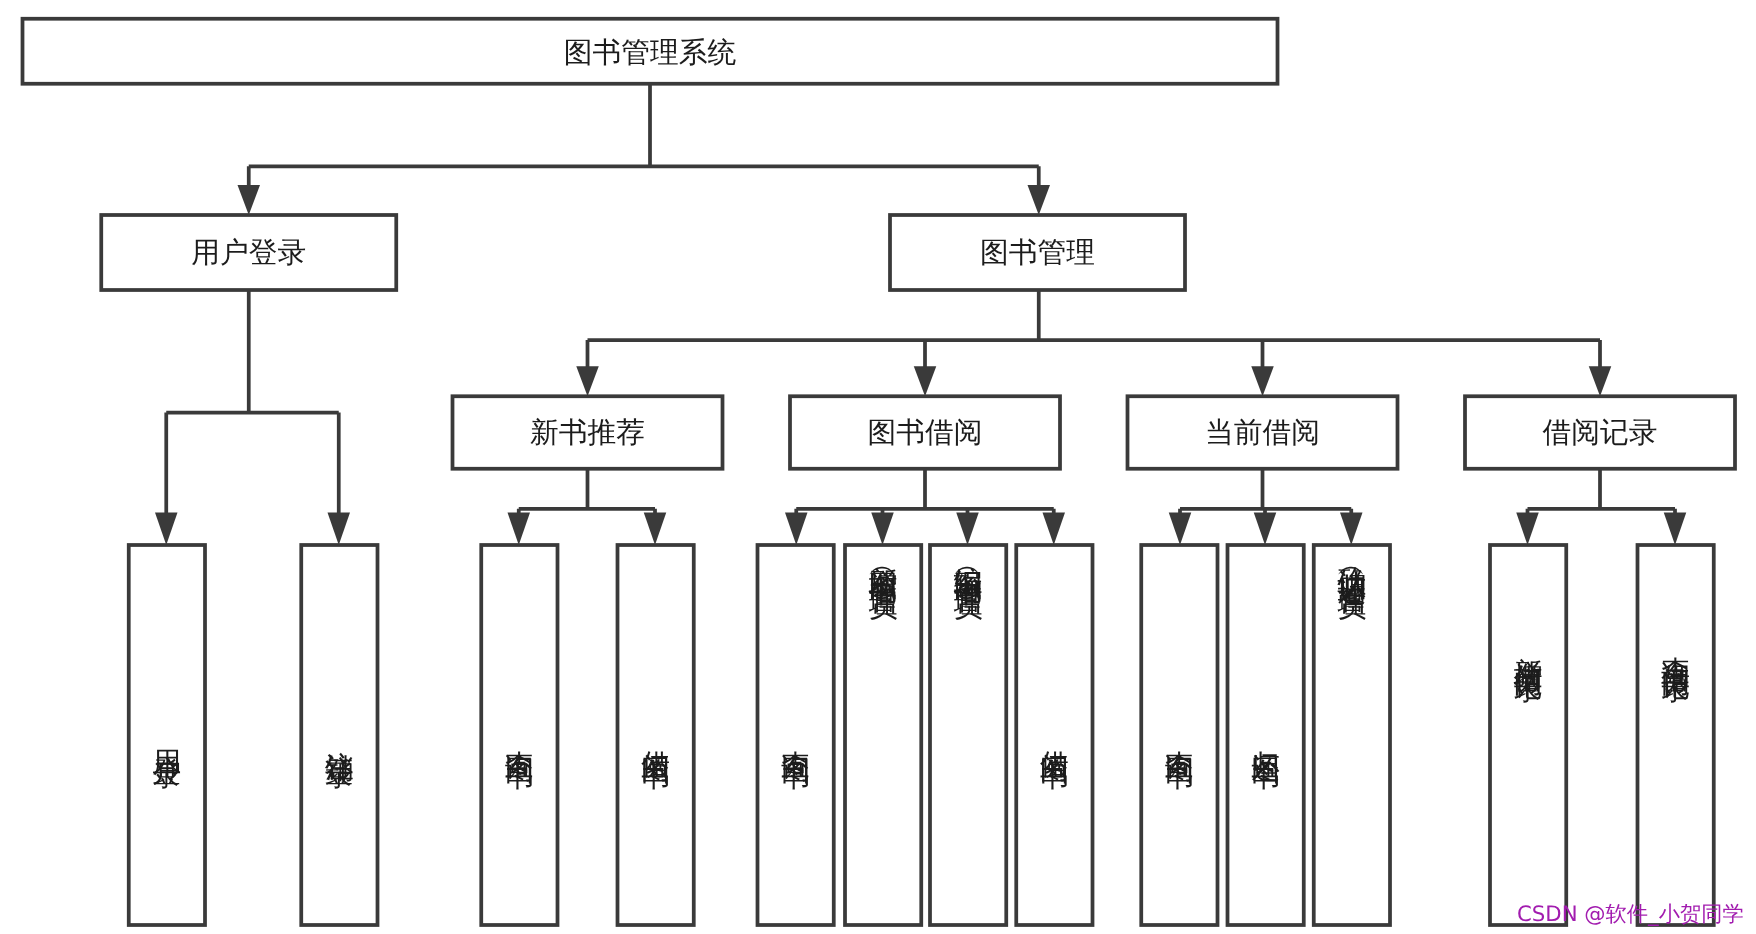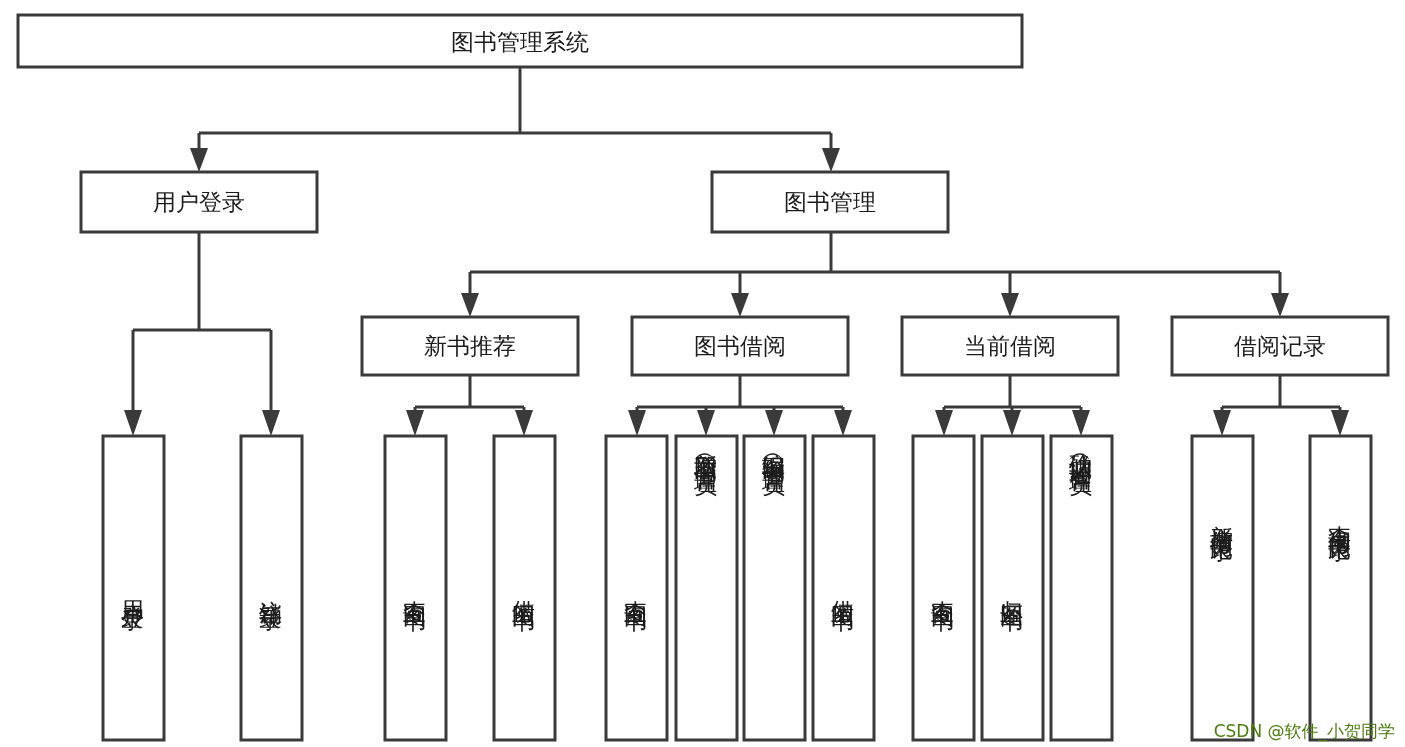--- a/index.html
+++ b/index.html
@@ -21,21 +21,21 @@
   .leaf-label{
     font-family:"DejaVu Sans","Liberation Sans",sans-serif;
     font-size:23px;fill:#1c1c1c;
     text-anchor:middle;
     writing-mode:vertical-rl;
     letter-spacing:3px;
   }
   .watermark{
     position:absolute;right:10px;bottom:4px;
     font-family:"DejaVu Sans","Liberation Sans",sans-serif;
-    font-size:17px;color:#4d7c0f;white-space:nowrap;
+    font-size:17px;color:#a21caf;white-space:nowrap;
     pointer-events:none;user-select:none;
   }
 </style>
 </head>
 <body>
 
 <svg id="diagram" viewBox="0 0 1405 747" xmlns="http://www.w3.org/2000/svg">
 
   <g>
 

